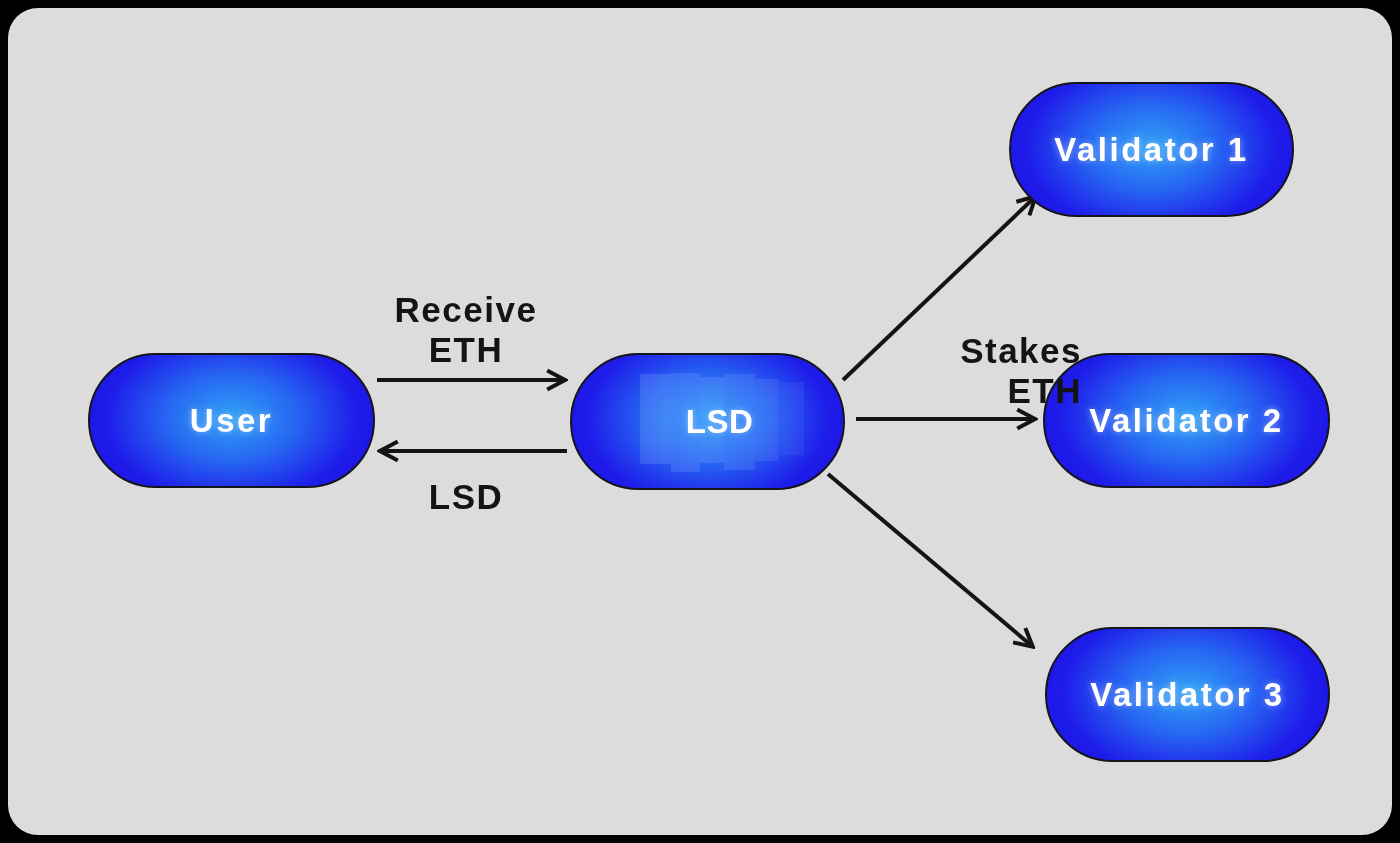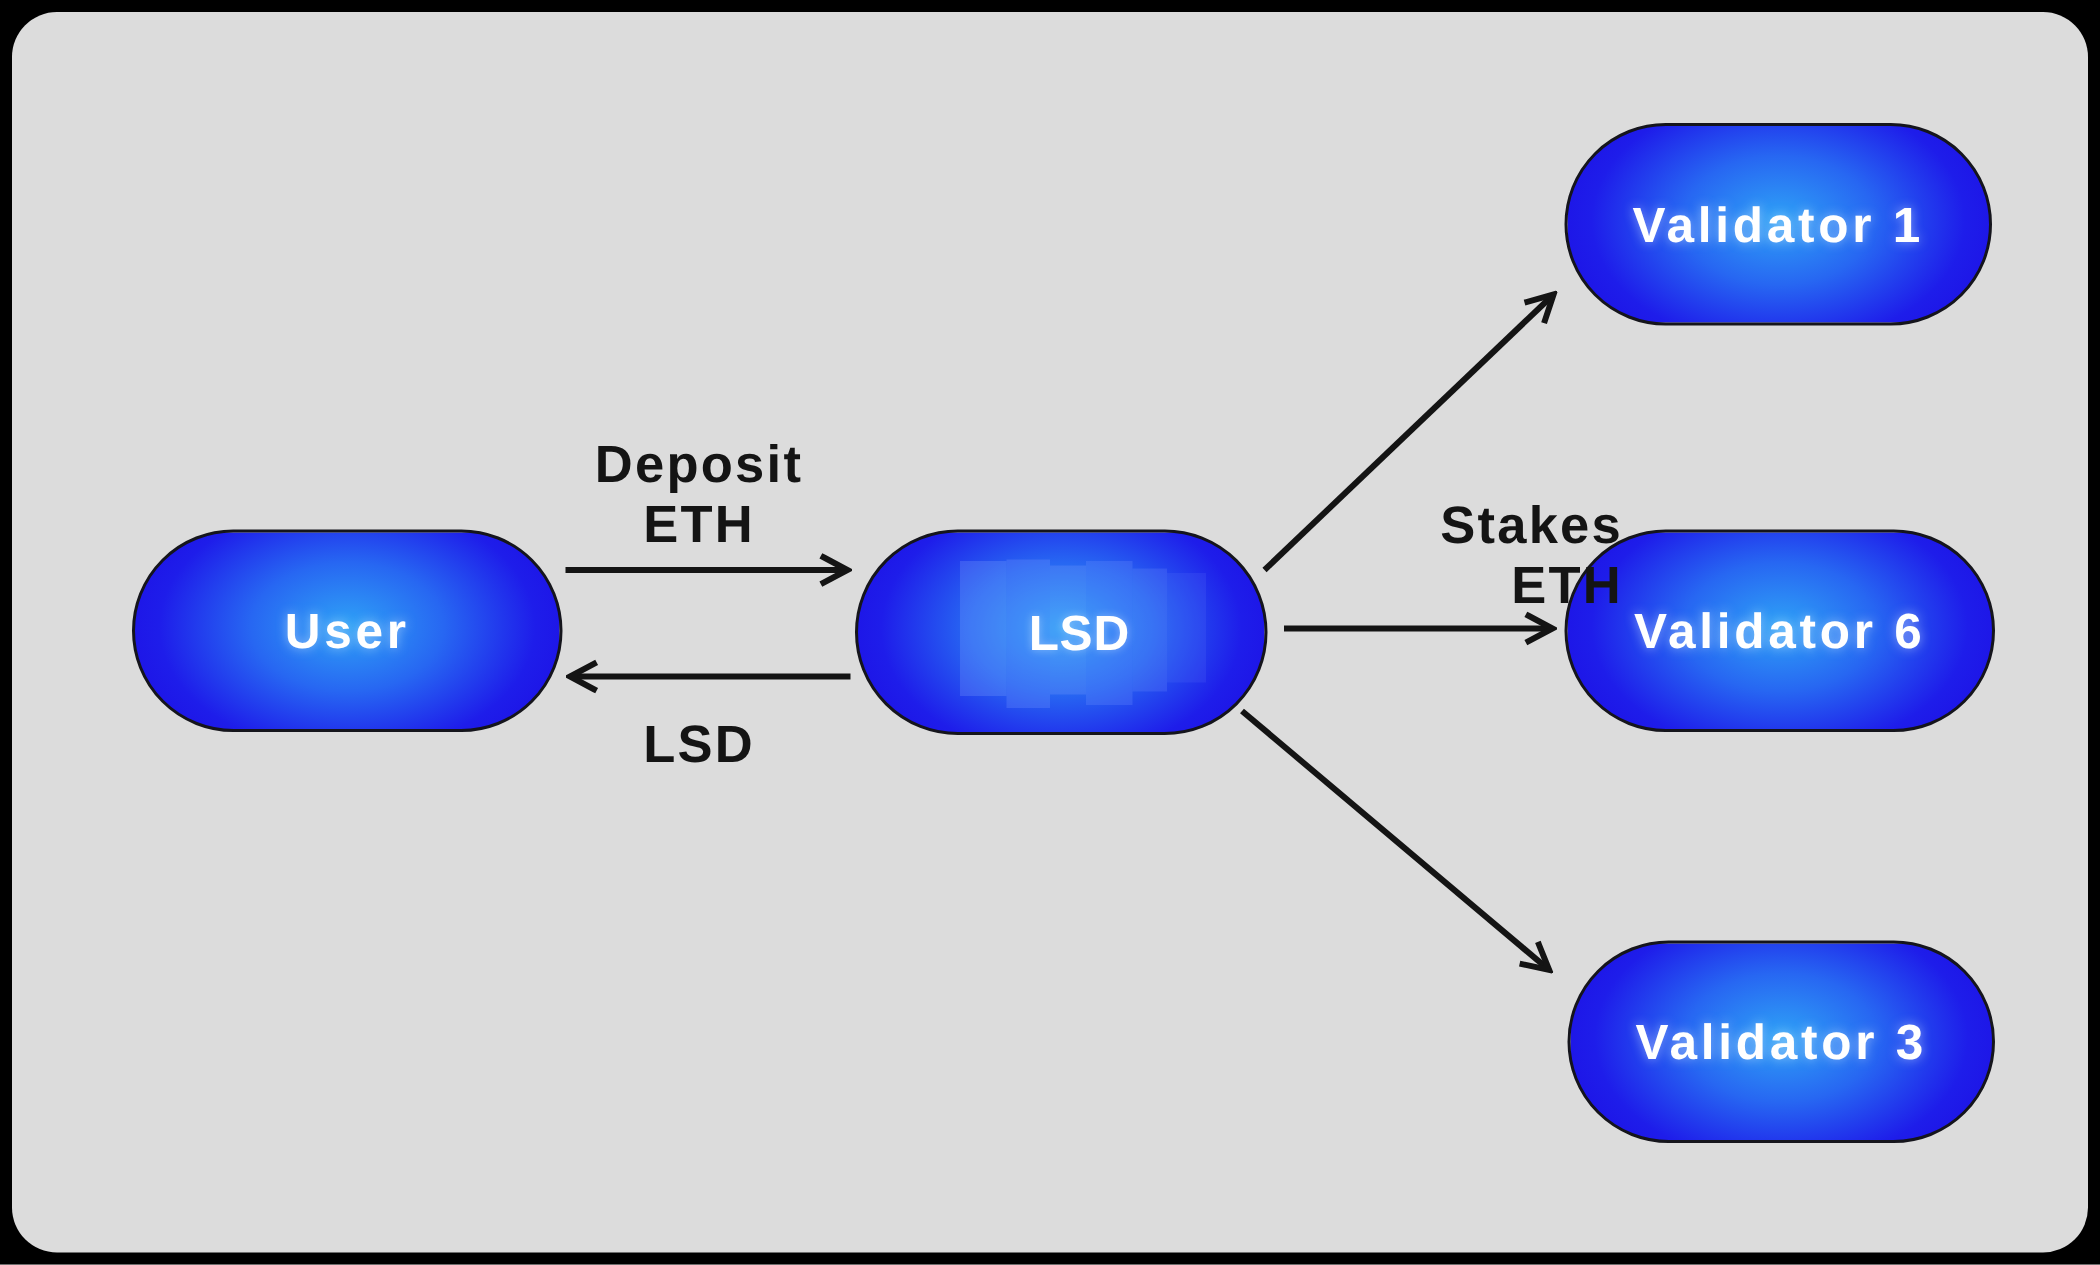--- a/index.html
+++ b/index.html
@@ -23,21 +23,21 @@
     color:#fff;font-weight:bold;
     box-sizing:border-box;
   }
   .node .lbl{
     font-size:33px;letter-spacing:2.5px;
     text-shadow:0 0 7px rgba(220,235,255,.55);
     white-space:nowrap;
   }
   .node-user{left:80px;top:345px;width:287px;height:135px;}
   .node-lsd{left:562px;top:345px;width:275px;height:137px;}
-  .node-v1{left:1035px;top:74px;width:285px;height:135px;}
+  .node-v1{left:1001px;top:74px;width:285px;height:135px;}
   .node-v2{left:1035px;top:345px;width:287px;height:135px;}
   .node-v3{left:1037px;top:619px;width:285px;height:135px;}
   
   .bar{position:absolute;pointer-events:none;}
   .b1{left:68px;top:19px;width:31px;height:90px;background:rgba(150,180,255,.22);}
   .b2{left:99px;top:18px;width:29px;height:99px;background:rgba(125,155,255,.26);}
   .b3{left:128px;top:22px;width:24px;height:86px;background:rgba(150,175,255,.20);}
   .b4{left:152px;top:19px;width:31px;height:96px;background:rgba(118,150,255,.24);}
   .b5{left:183px;top:24px;width:23px;height:82px;background:rgba(140,165,255,.18);}
   .b6{left:206px;top:27px;width:26px;height:73px;background:rgba(120,150,255,.12);}
@@ -88,29 +88,29 @@
     <div class="lsd-text">
       <div>LSD</div>
     </div>
   </div>
 
   <div class="node node-v1">
     <span class="lbl">Validator 1</span>
   </div>
 
   <div class="node node-v2">
-    <span class="lbl">Validator 6</span>
+    <span class="lbl">Validator 2</span>
   </div>
 
   <div class="node node-v3">
     <span class="lbl">Validator 3</span>
   </div>
 
   <div class="edge-label lab-deposit">
-    <div>Deposit</div>
+    <div>Receive</div>
     <div>ETH</div>
   </div>
 
   <div class="edge-label lab-receive">
     <div>LSD</div>
   </div>
 
   <div class="edge-label lab-stakes">
     <div>Stakes</div>
     <div>ETH</div>

